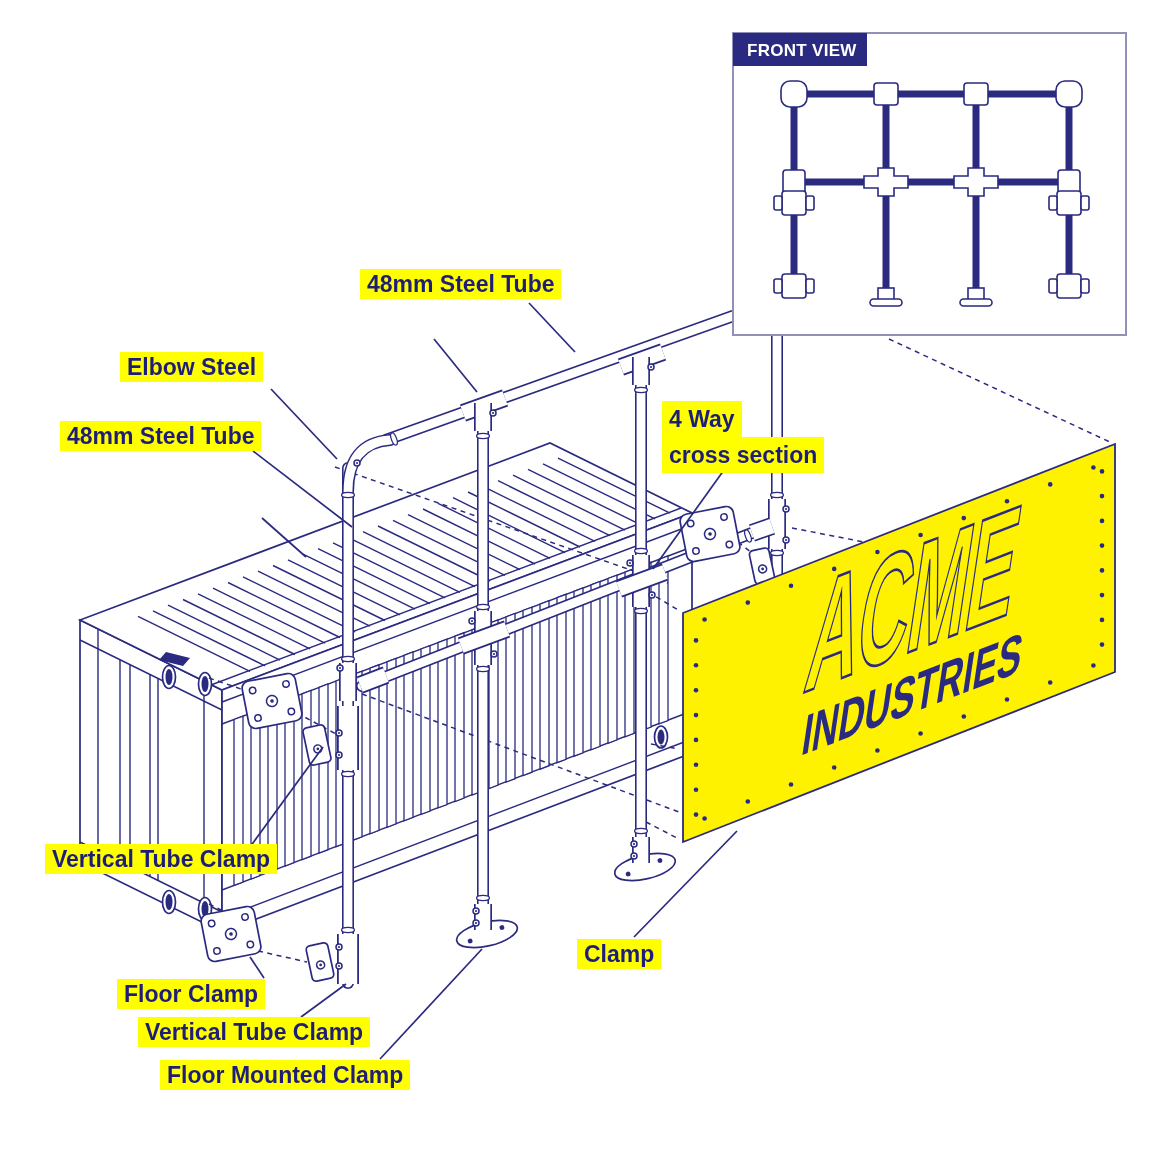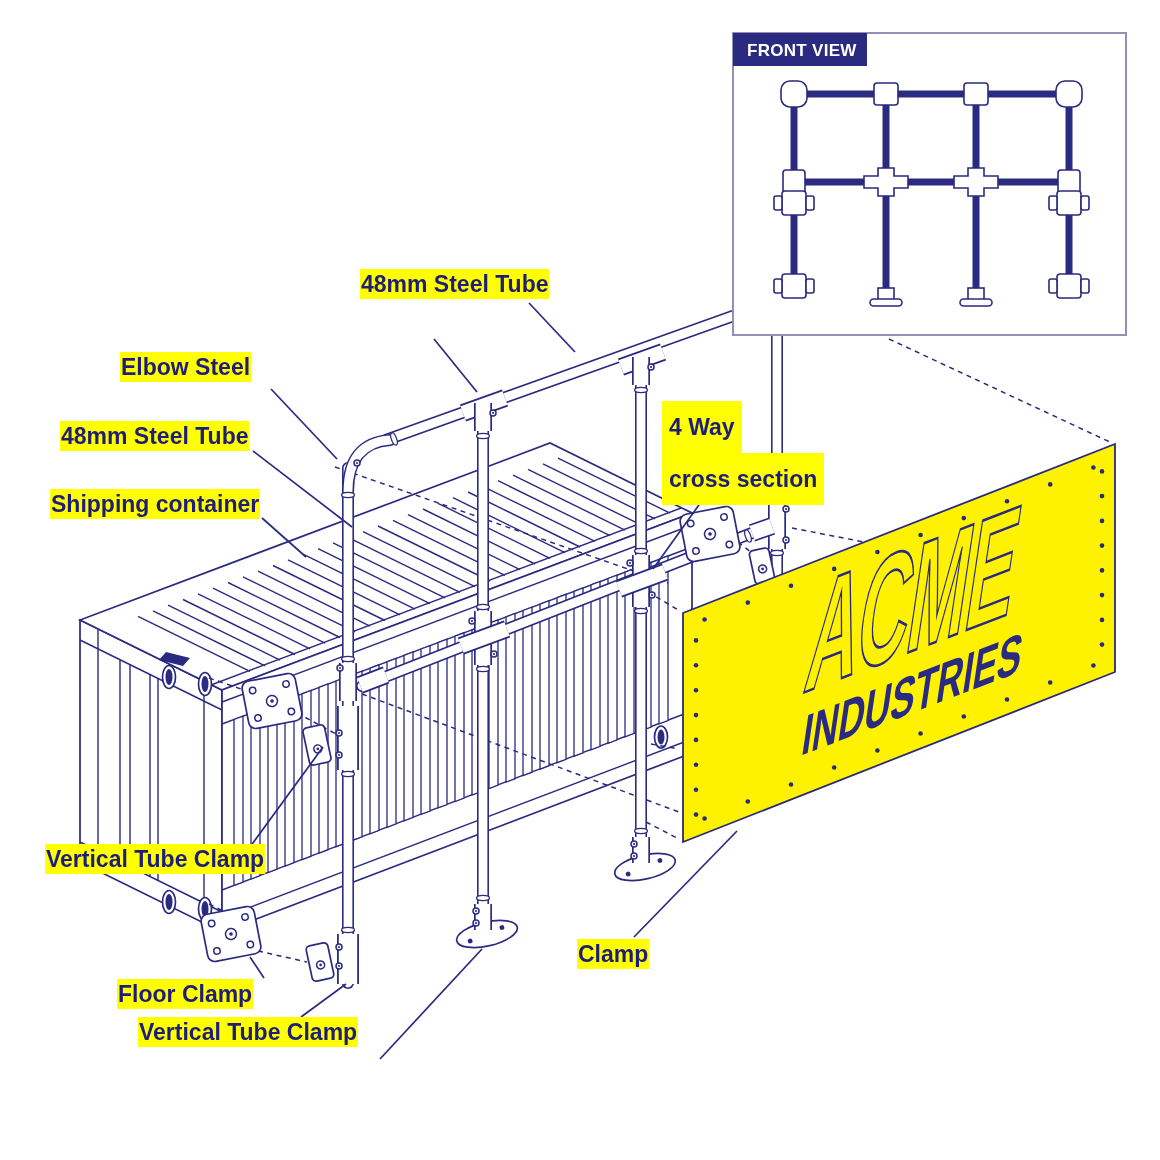--- a/index.html
+++ b/index.html
@@ -30,23 +30,23 @@
   .banner-poly{fill:var(--byellow);stroke:var(--navy);stroke-width:1.8;}
   .acme{font:700 150px "Liberation Sans",sans-serif;fill:var(--byellow);
         stroke:var(--navy);stroke-width:2.6;letter-spacing:-2px;}
   .industries{font:700 55px "Liberation Sans",sans-serif;fill:var(--navy);}
   .inset-box{fill:#fff;stroke:var(--insetborder);stroke-width:2;}
   .inset-tab{fill:var(--navy);}
   .inset-title{font:700 17px "Liberation Sans",sans-serif;fill:#fff;letter-spacing:.3px;}
   .fr{stroke:var(--navy);stroke-width:7;fill:none;}
   .joint{fill:#fff;stroke:var(--navy);stroke-width:1.6;}
   .lbl{position:absolute;background:var(--lyellow);color:var(--tnavy);
-       font:700 23px/28px "Liberation Sans",sans-serif;padding:1px 1px;white-space:nowrap;}
+       font:700 23px/28px "Liberation Sans",sans-serif;padding:1px 7px;white-space:nowrap;}
   .lbl2{position:absolute;color:var(--tnavy);font:700 23px/31px "Liberation Sans",sans-serif;}
-  .lbl2 span{background:var(--lyellow);padding:12px 7px;display:inline-block;line-height:28px;text-align:center;}
+  .lbl2 span{background:var(--lyellow);padding:4px 7px;display:inline-block;line-height:28px;text-align:center;}
 </style>
 </head>
 <body>
 
 <div class="stage">
 <svg width="1160" height="1160" viewBox="0 0 1160 1160">
   <defs>
     <clipPath id="topclip">
           <polygon points="80,620 222,690 692,513 550,443"></polygon>
         </clipPath>
@@ -466,22 +466,22 @@
     <line class="leader" x1="264" y1="978" x2="250" y2="957"></line>
     <line class="leader" x1="301" y1="1017" x2="346" y2="984"></line>
     <line class="leader" x1="380" y1="1059" x2="482" y2="949"></line>
     <line class="leader" x1="634" y1="937" x2="737" y2="831"></line>
   </g>
 </svg>
 
 <div class="lbl" style="left:360px;top:269px">48mm Steel Tube</div>
 <div class="lbl" style="left:120px;top:352px">Elbow Steel</div>
 <div class="lbl" style="left:60px;top:421px">48mm Steel Tube</div>
-<div class="lbl" style="left:50px;top:489px">Shipping container</div>
 <div class="lbl2" style="left:662px;top:401px">
   <span>4 Way</span><br>
   <span>cross section</span>
 </div>
 <div class="lbl" style="left:45px;top:844px">Vertical Tube Clamp</div>
 <div class="lbl" style="left:117px;top:979px">Floor Clamp</div>
 <div class="lbl" style="left:138px;top:1017px">Vertical Tube Clamp</div>
+<div class="lbl" style="left:160px;top:1060px">Floor Mounted Clamp</div>
 <div class="lbl" style="left:577px;top:939px">Clamp</div>
 </div>
 
 </body></html>

